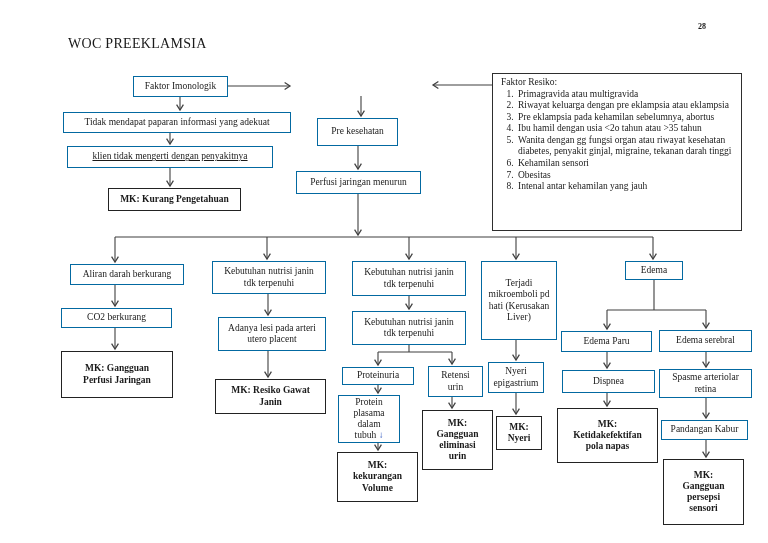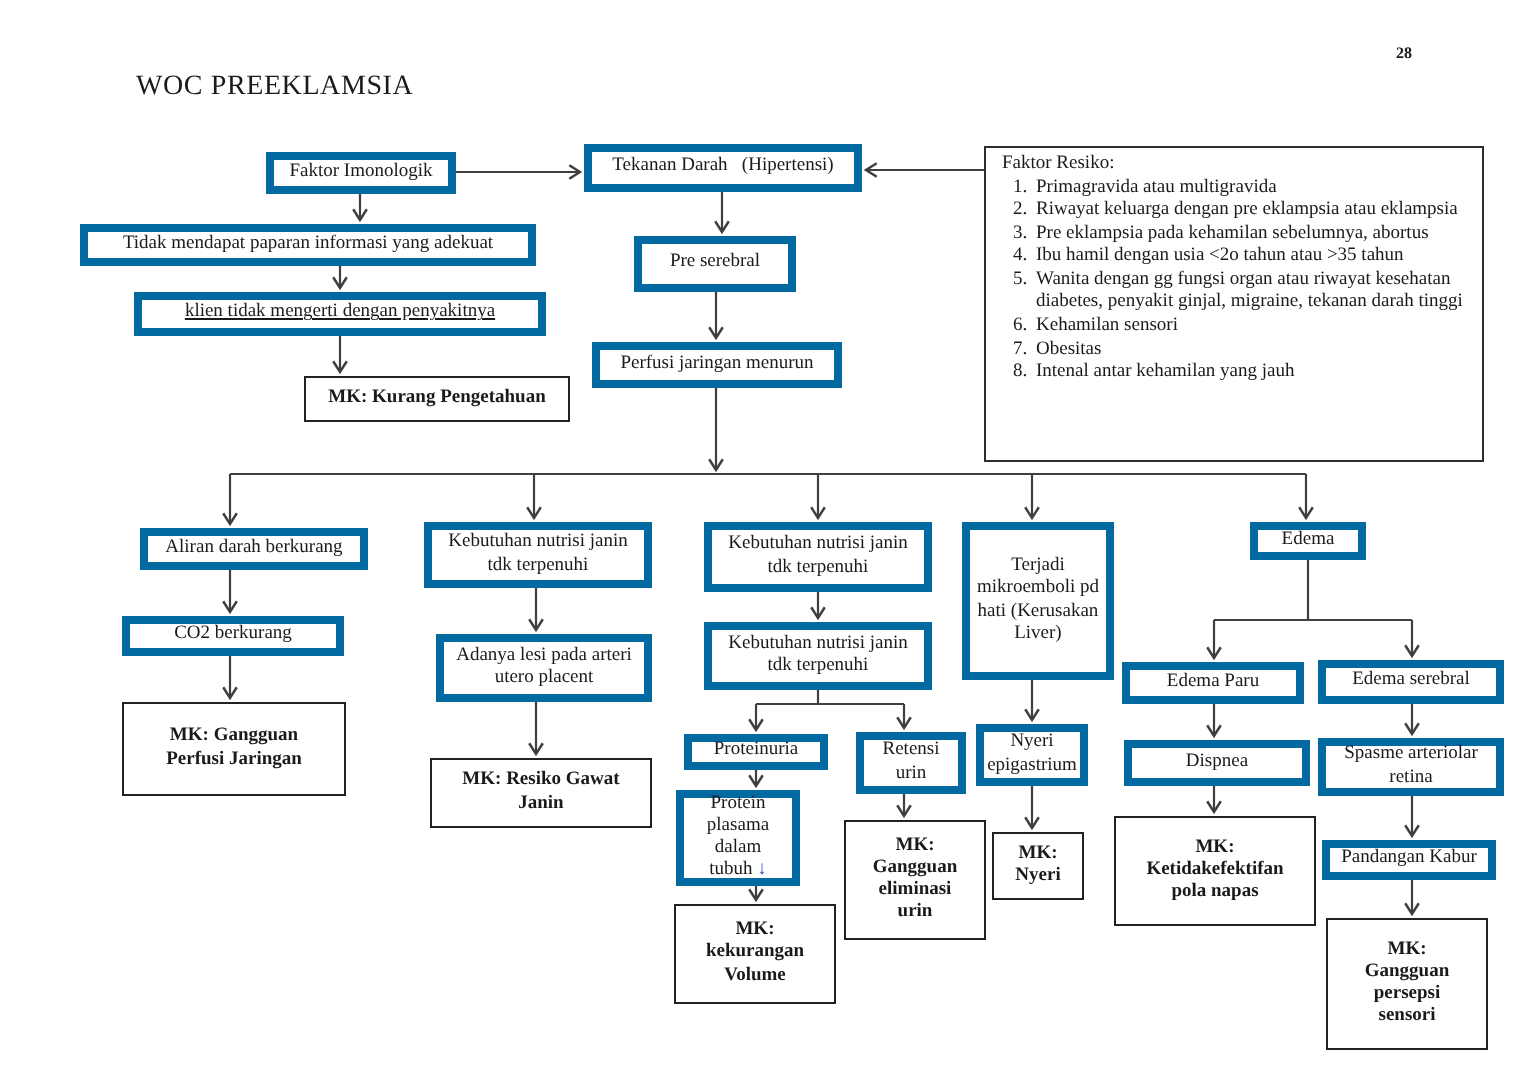--- a/index.html
+++ b/index.html
@@ -1,20 +1,20 @@
 <!DOCTYPE html>
 <html><head>
 <meta charset="utf-8">
 <style>
   html,body{margin:0;padding:0;background:#e8e8e8;}
   #page{position:relative;width:768px;height:543px;background:#ffffff;overflow:hidden;
         font-family:"Liberation Serif", serif;color:#1a1a1a;}
   #wires{position:absolute;left:0;top:0;z-index:1;}
   .node{position:absolute;z-index:2;display:flex;align-items:center;justify-content:center;
-        text-align:center;border:4px solid #0369a1;background:#fff;
+        text-align:center;border:1px solid #0369a1;background:#fff;
         font-size:9.5px;line-height:1.18;white-space:pre-wrap;
         padding:1px 2px;box-sizing:border-box;}
   .mk{font-weight:bold;border-width:1.5px;border-color:#222;}
   .plain{position:absolute;z-index:2;background:transparent;}
   .title{font-size:14px;letter-spacing:.3px;}
   .pagenum{font-size:8px;font-weight:bold;}
   .blue{color:#2a52be;font-weight:bold;}
   .riskbox{position:absolute;z-index:2;border:1.5px solid #2e2e2e;background:#fff;
            box-sizing:border-box;font-size:9.5px;line-height:1.22;padding:3px 6px 3px 6px;}
   .riskbox .rtitle{margin:0 0 0 2px;}
@@ -75,25 +75,24 @@
       <path d="M706,352 V367" marker-end="url(#arr)"></path>
       <path d="M706,398 V418" marker-end="url(#arr)"></path>
       <path d="M706,440 V457" marker-end="url(#arr)"></path>
     </g>
   </svg>
 
   <div class="plain title" style="left:68px;top:36px;">WOC PREEKLAMSIA</div>
   <div class="plain pagenum" style="left:698px;top:22px;">28</div>
 
   <div class="node" style="left:133px;top:76px;width:95px;height:21px;">Faktor Imonologik</div>
-  <div class="node" style="left:292px;top:72px;width:139px;height:24px;">Tekanan Darah   (Hipertensi)</div>
-  <div class="node" style="left:40px;top:112px;width:228px;height:21px;">Tidak mendapat paparan informasi yang adekuat</div>
+  <div class="node" style="left:63px;top:112px;width:228px;height:21px;">Tidak mendapat paparan informasi yang adekuat</div>
   <div class="node" style="left:67px;top:146px;width:206px;height:22px;text-decoration:underline;">klien tidak mengerti dengan penyakitnya</div>
-  <div class="node mk" style="left:108px;top:188px;width:133px;height:23px;margin-left:44px;">MK: Kurang Pengetahuan</div>
-  <div class="node" style="left:317px;top:118px;width:81px;height:28px;">Pre serebral</div>
+  <div class="node mk" style="left:108px;top:188px;width:133px;height:23px;">MK: Kurang Pengetahuan</div>
+  <div class="node" style="left:317px;top:118px;width:81px;height:28px;">Pre kesehatan</div>
   <div class="node" style="left:296px;top:171px;width:125px;height:23px;">Perfusi jaringan menurun</div>
 
   <div class="riskbox" style="left:492px;top:73px;width:250px;height:158px;">
     <div class="rtitle">Faktor Resiko:</div>
     <ol>
       <li>Primagravida atau multigravida</li>
       <li>Riwayat keluarga dengan pre eklampsia atau eklampsia</li>
       <li>Pre eklampsia pada kehamilan sebelumnya, abortus</li>
       <li>Ibu hamil dengan usia &lt;2o tahun atau &gt;35 tahun</li>
       <li>Wanita dengan gg fungsi organ atau riwayat kesehatan diabetes, penyakit ginjal, migraine, tekanan darah tinggi</li>

